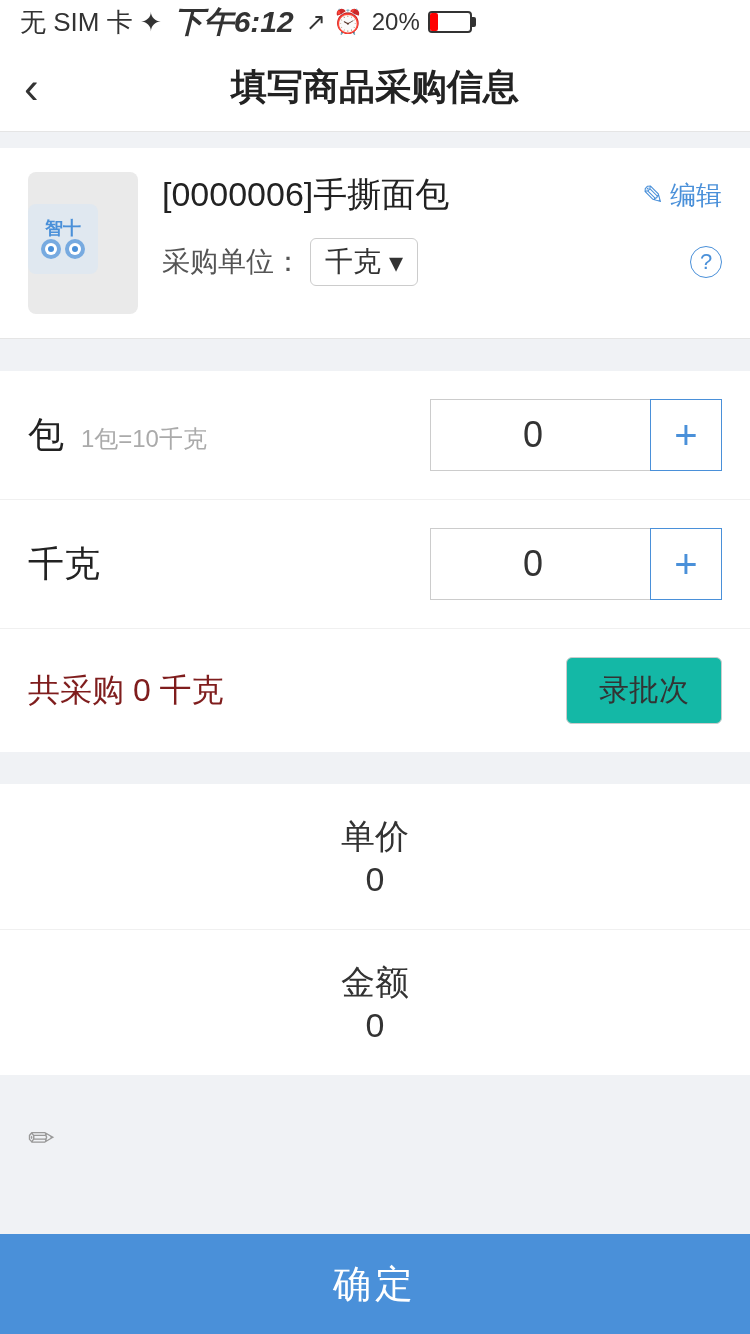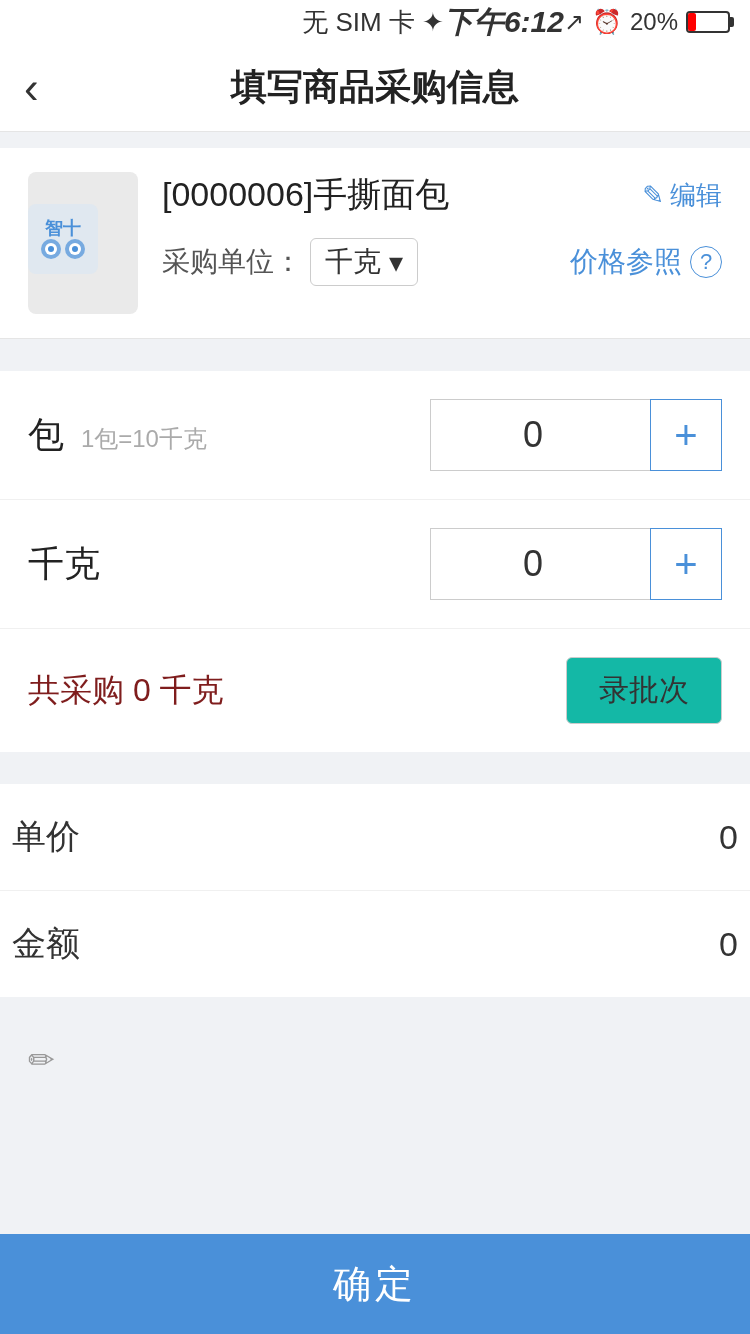--- a/index.html
+++ b/index.html
@@ -12,24 +12,25 @@
       font-size: 32px;
       color: #333;
     }
 
     
     .status-bar {
       height: 44px;
       background: #fff;
       display: flex;
       align-items: center;
-      justify-content: flex-end;
+      justify-content: flex-start;
       padding: 0 20px;
       font-size: 28px;
       font-weight: 500;
+      gap: 12px;
     }
     .status-left { display: flex; align-items: center; gap: 8px; font-size: 26px; }
     .status-center { font-size: 30px; font-weight: 600; font-style: italic; }
     .status-right { display: flex; align-items: center; gap: 8px; font-size: 24px; }
     .battery-icon {
       width: 44px; height: 22px;
       border: 2px solid #333;
       border-radius: 4px;
       position: relative;
       display: flex; align-items: center;
@@ -225,22 +226,23 @@
 
     
     .info-section {
       background: #fff;
       margin-top: 16px;
     }
     .info-row {
       display: flex;
       align-items: center;
       justify-content: space-between;
-      padding: 30px 12px;
+      padding: 30px 38px;
       border-bottom: 1px solid #f0f0f0;
+      flex-direction: column;
     }
     .info-row:last-child {
       border-bottom: none;
     }
     .info-label {
       font-size: 34px;
       color: #333;
     }
     .info-value {
       font-size: 34px;
@@ -353,21 +355,20 @@
       </div>
       <div class="unit-row">
         <div style="display:flex;align-items:center;gap:8px;">
           <span class="unit-label">采购单位：</span>
           <div class="unit-select">
             <span>千克</span>
             <span>▾</span>
           </div>
         </div>
         <div class="price-ref">
-          <span>价格参照</span>
           <span style="width:32px;height:32px;border:1px solid #4a90d9;border-radius:50%;display:flex;align-items:center;justify-content:center;font-size:22px;">?</span>
         </div>
       </div>
     </div>
   </div>
 
   <div class="section-divider"></div>
 
   <div class="section-white">
 

